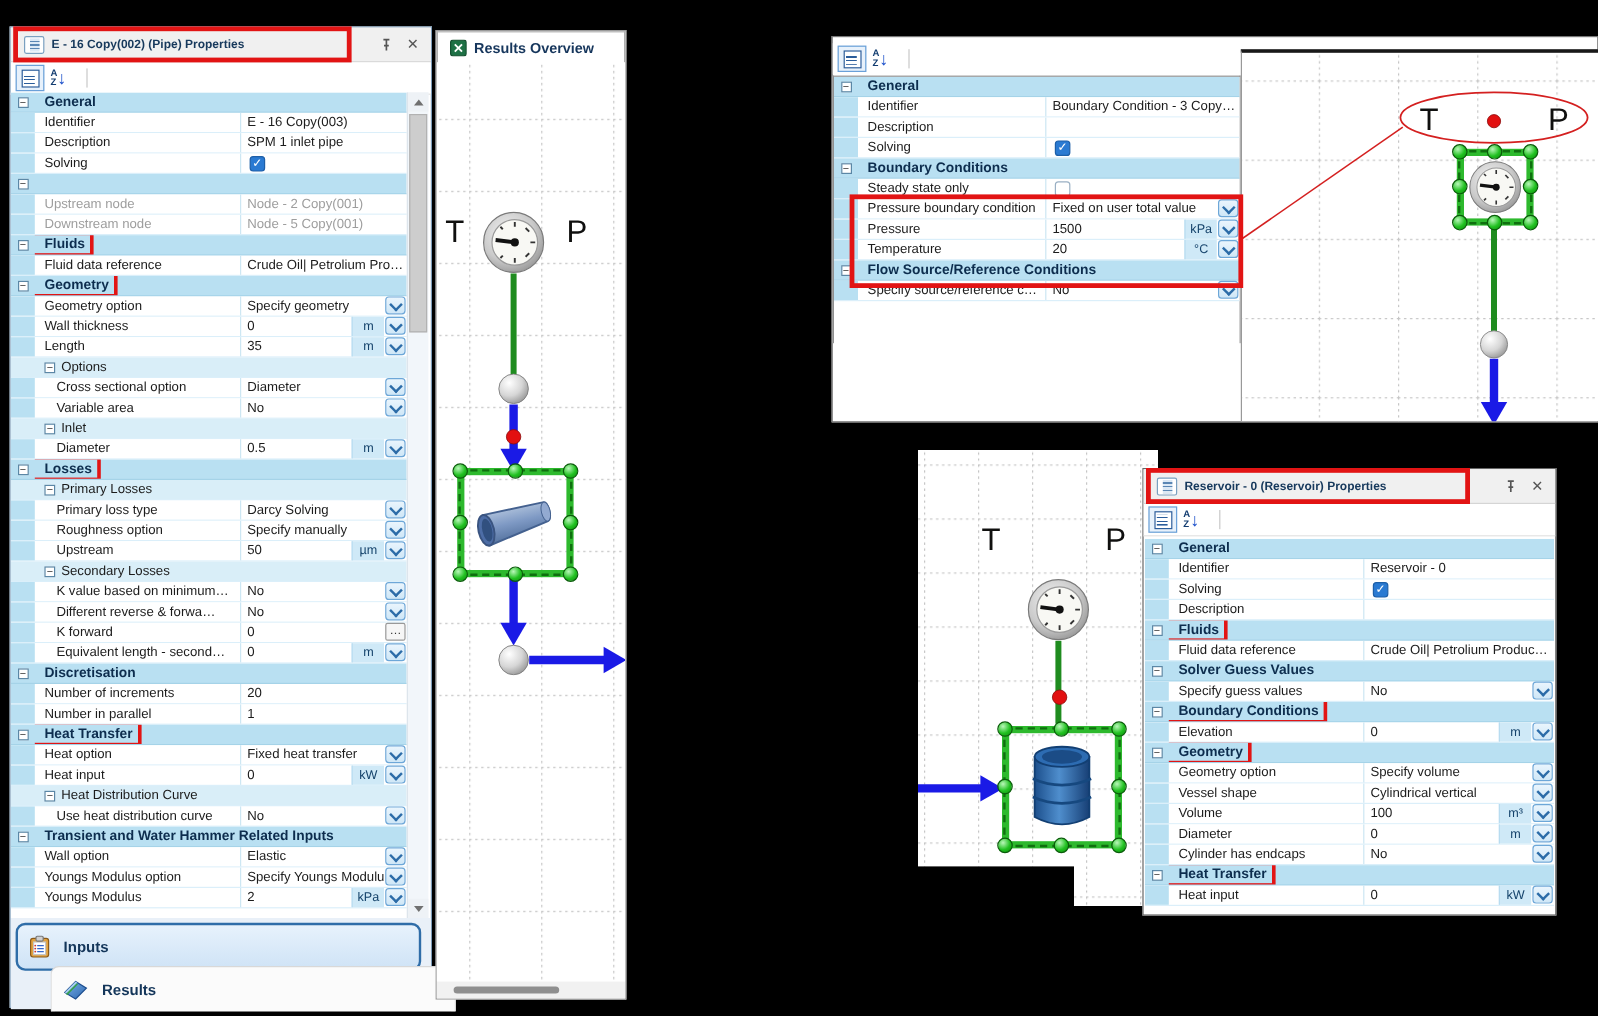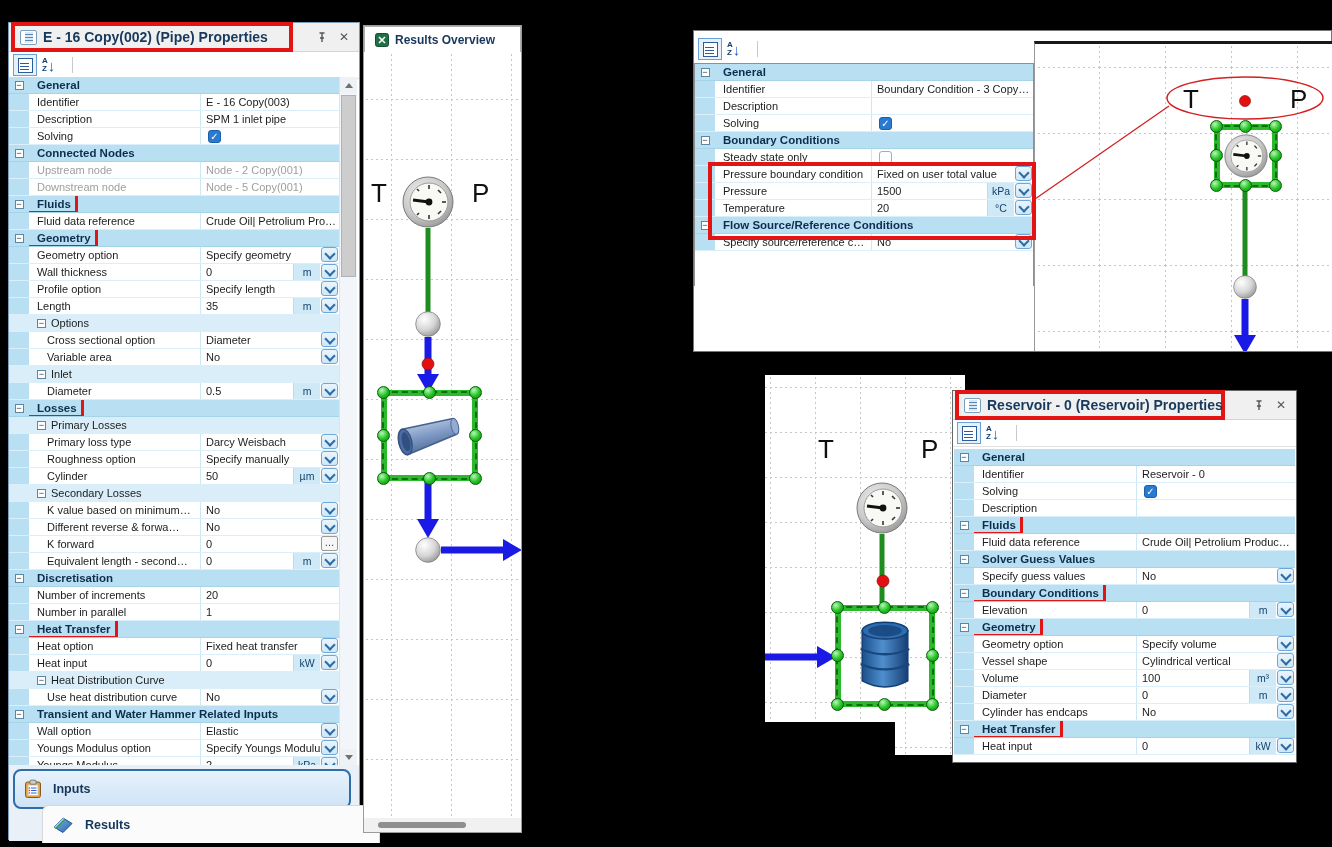--- a/index.html
+++ b/index.html
@@ -3,21 +3,21 @@
 <meta charset="utf-8">
 <style>
   html,body{margin:0;padding:0;background:#000;}
   body{width:1332px;height:847px;position:relative;overflow:hidden;
        font-family:"Liberation Sans",sans-serif;color:#1c1c1c;}
   .abs{position:absolute;}
   
   .panel{position:absolute;background:#fff;border:1px solid #7d9cb8;box-sizing:border-box;}
   .tbar{height:28px;background:#f0f0f0;display:flex;align-items:center;border-bottom:1px solid #d5d5d5;}
   .tredbox{display:flex;align-items:center;border:4px solid #e21414;height:22px;padding:0 5px;margin-left:2px;gap:6px;flex:none;}
-  .ttext{font-size:14px;font-weight:bold;color:#17395c;white-space:nowrap;}
+  .ttext{font-size:10px;font-weight:bold;color:#17395c;white-space:nowrap;}
   .winicon{width:15px;height:13px;background:#fff;border:1px solid #7aa0c0;border-radius:2px;flex:none;
            background-image:linear-gradient(#fff,#fff),repeating-linear-gradient(#dce9f5 0 2px,#5b87b4 2px 3px);
            background-size:3px 100%,8px 11px;background-position:0 0,4px 1px;background-repeat:no-repeat;}
   .tspacer{flex:1;}
   .tbtn{width:22px;height:20px;display:flex;align-items:center;justify-content:center;color:#555;font-size:12px;flex:none;cursor:default;}
   .toolbar{height:26px;display:flex;align-items:center;gap:4px;padding-left:4px;background:#fff;border-bottom:1px solid #e3e3e3;}
   .catbtn{width:22px;height:20px;border:1px solid #6aa0d8;background:#e7f1fb;display:flex;align-items:center;justify-content:center;}
   .caticon{width:13px;height:13px;background:#fff;border:1px solid #2b5d9b;
            background-image:repeating-linear-gradient(#fff 0 2px,#2b5d9b 2px 3px);background-size:9px 9px;background-position:1px 2px;background-repeat:no-repeat;}
   .azbtn{width:24px;height:20px;position:relative;display:flex;align-items:center;}
@@ -191,23 +191,20 @@
           <span>Solving</span>
         </div>
         <div class="val">
           <span class="cb on">✓</span>
         </div>
       </div>
       <div class="prow sec">
         <div class="gut">
           <span class="expbox">−</span>
         </div>
-        <div class="lbl">
-          <span>Connected Nodes</span>
-        </div>
       </div>
       <div class="prow gray">
         <div class="gut"></div>
         <div class="lbl">
           <span>Upstream node</span>
         </div>
         <div class="val">Node - 2 Copy(001)</div>
       </div>
       <div class="prow gray">
         <div class="gut"></div>
@@ -256,30 +253,20 @@
         </div>
         <div class="val">0</div>
         <div class="unit">m</div>
         <div class="dd">
           <span class="chev"></span>
         </div>
       </div>
       <div class="prow">
         <div class="gut"></div>
         <div class="lbl">
-          <span>Profile option</span>
-        </div>
-        <div class="val">Specify length</div>
-        <div class="dd">
-          <span class="chev"></span>
-        </div>
-      </div>
-      <div class="prow">
-        <div class="gut"></div>
-        <div class="lbl">
           <span>Length</span>
         </div>
         <div class="val">35</div>
         <div class="unit">m</div>
         <div class="dd">
           <span class="chev"></span>
         </div>
       </div>
       <div class="prow sub">
         <div class="gut"></div>
@@ -339,39 +326,39 @@
         <div class="lbl">
           <span class="expbox inline">−</span>
           <span>Primary Losses</span>
         </div>
       </div>
       <div class="prow">
         <div class="gut"></div>
         <div class="lbl ind">
           <span>Primary loss type</span>
         </div>
-        <div class="val">Darcy Weisbach</div>
+        <div class="val">Darcy Solving</div>
         <div class="dd">
           <span class="chev"></span>
         </div>
       </div>
       <div class="prow">
         <div class="gut"></div>
         <div class="lbl ind">
           <span>Roughness option</span>
         </div>
         <div class="val">Specify manually</div>
         <div class="dd">
           <span class="chev"></span>
         </div>
       </div>
       <div class="prow">
         <div class="gut"></div>
         <div class="lbl ind">
-          <span>Cylinder</span>
+          <span>Upstream</span>
         </div>
         <div class="val">50</div>
         <div class="unit">µm</div>
         <div class="dd">
           <span class="chev"></span>
         </div>
       </div>
       <div class="prow sub">
         <div class="gut"></div>
         <div class="lbl">

